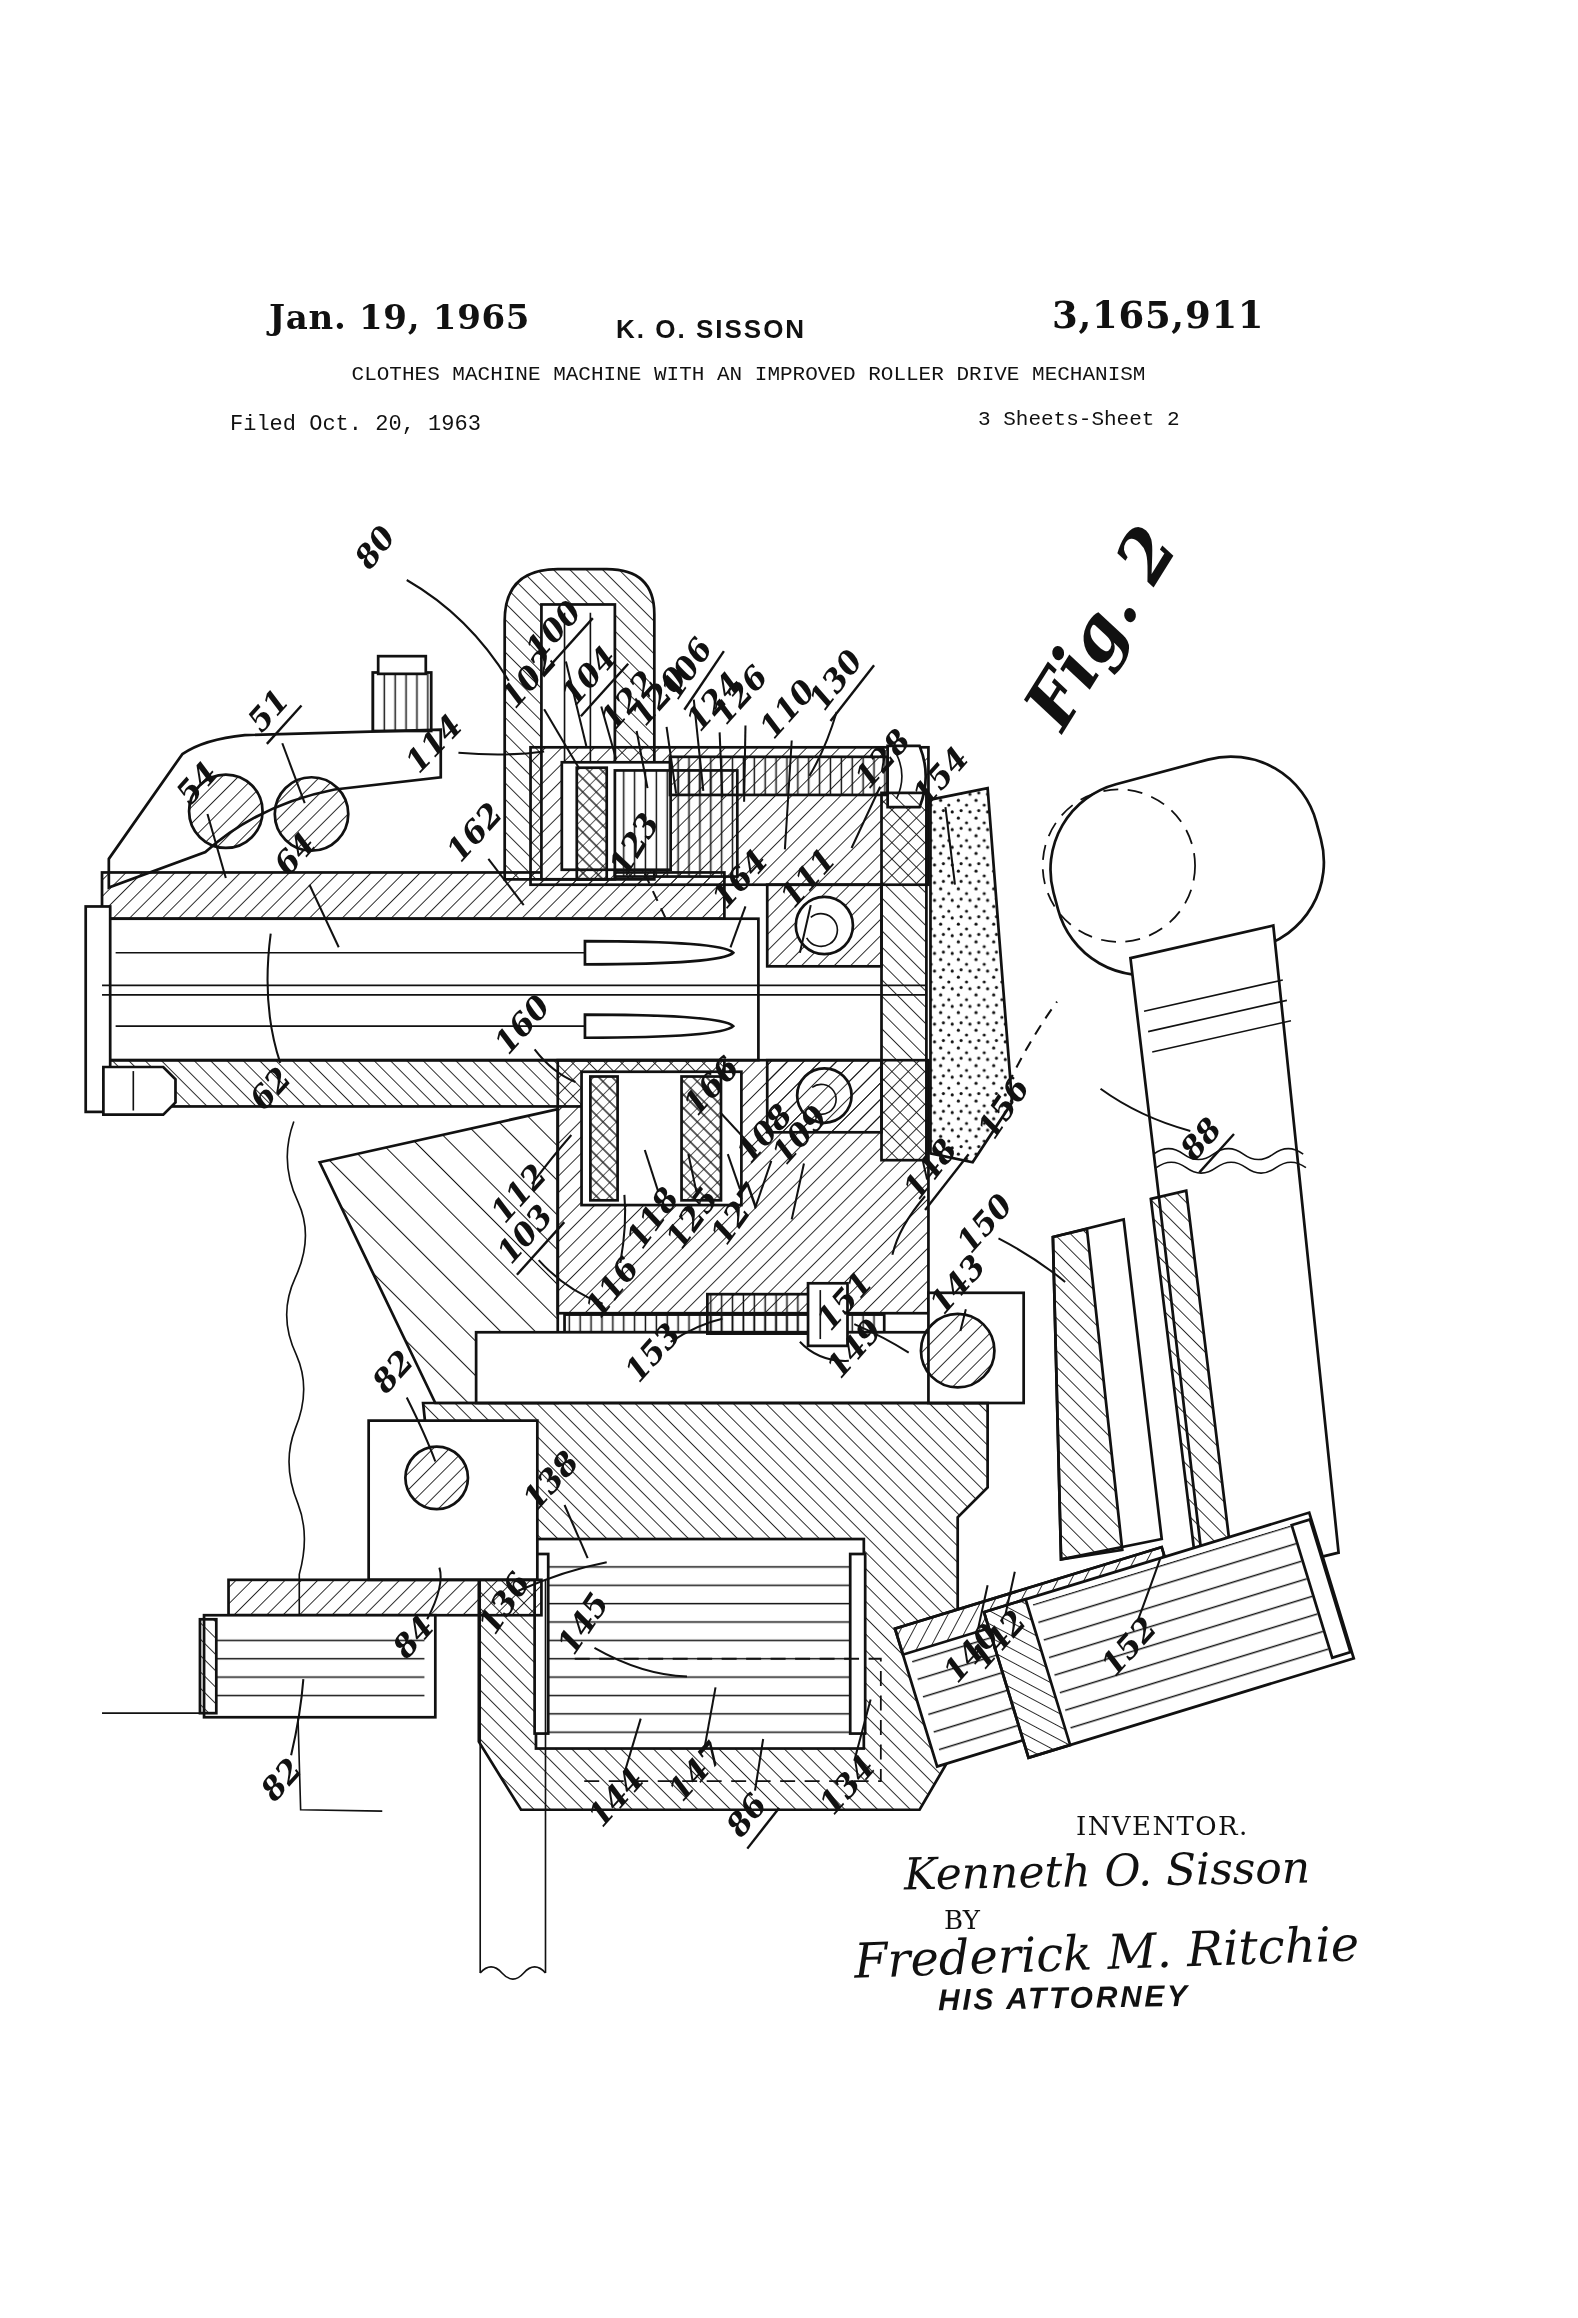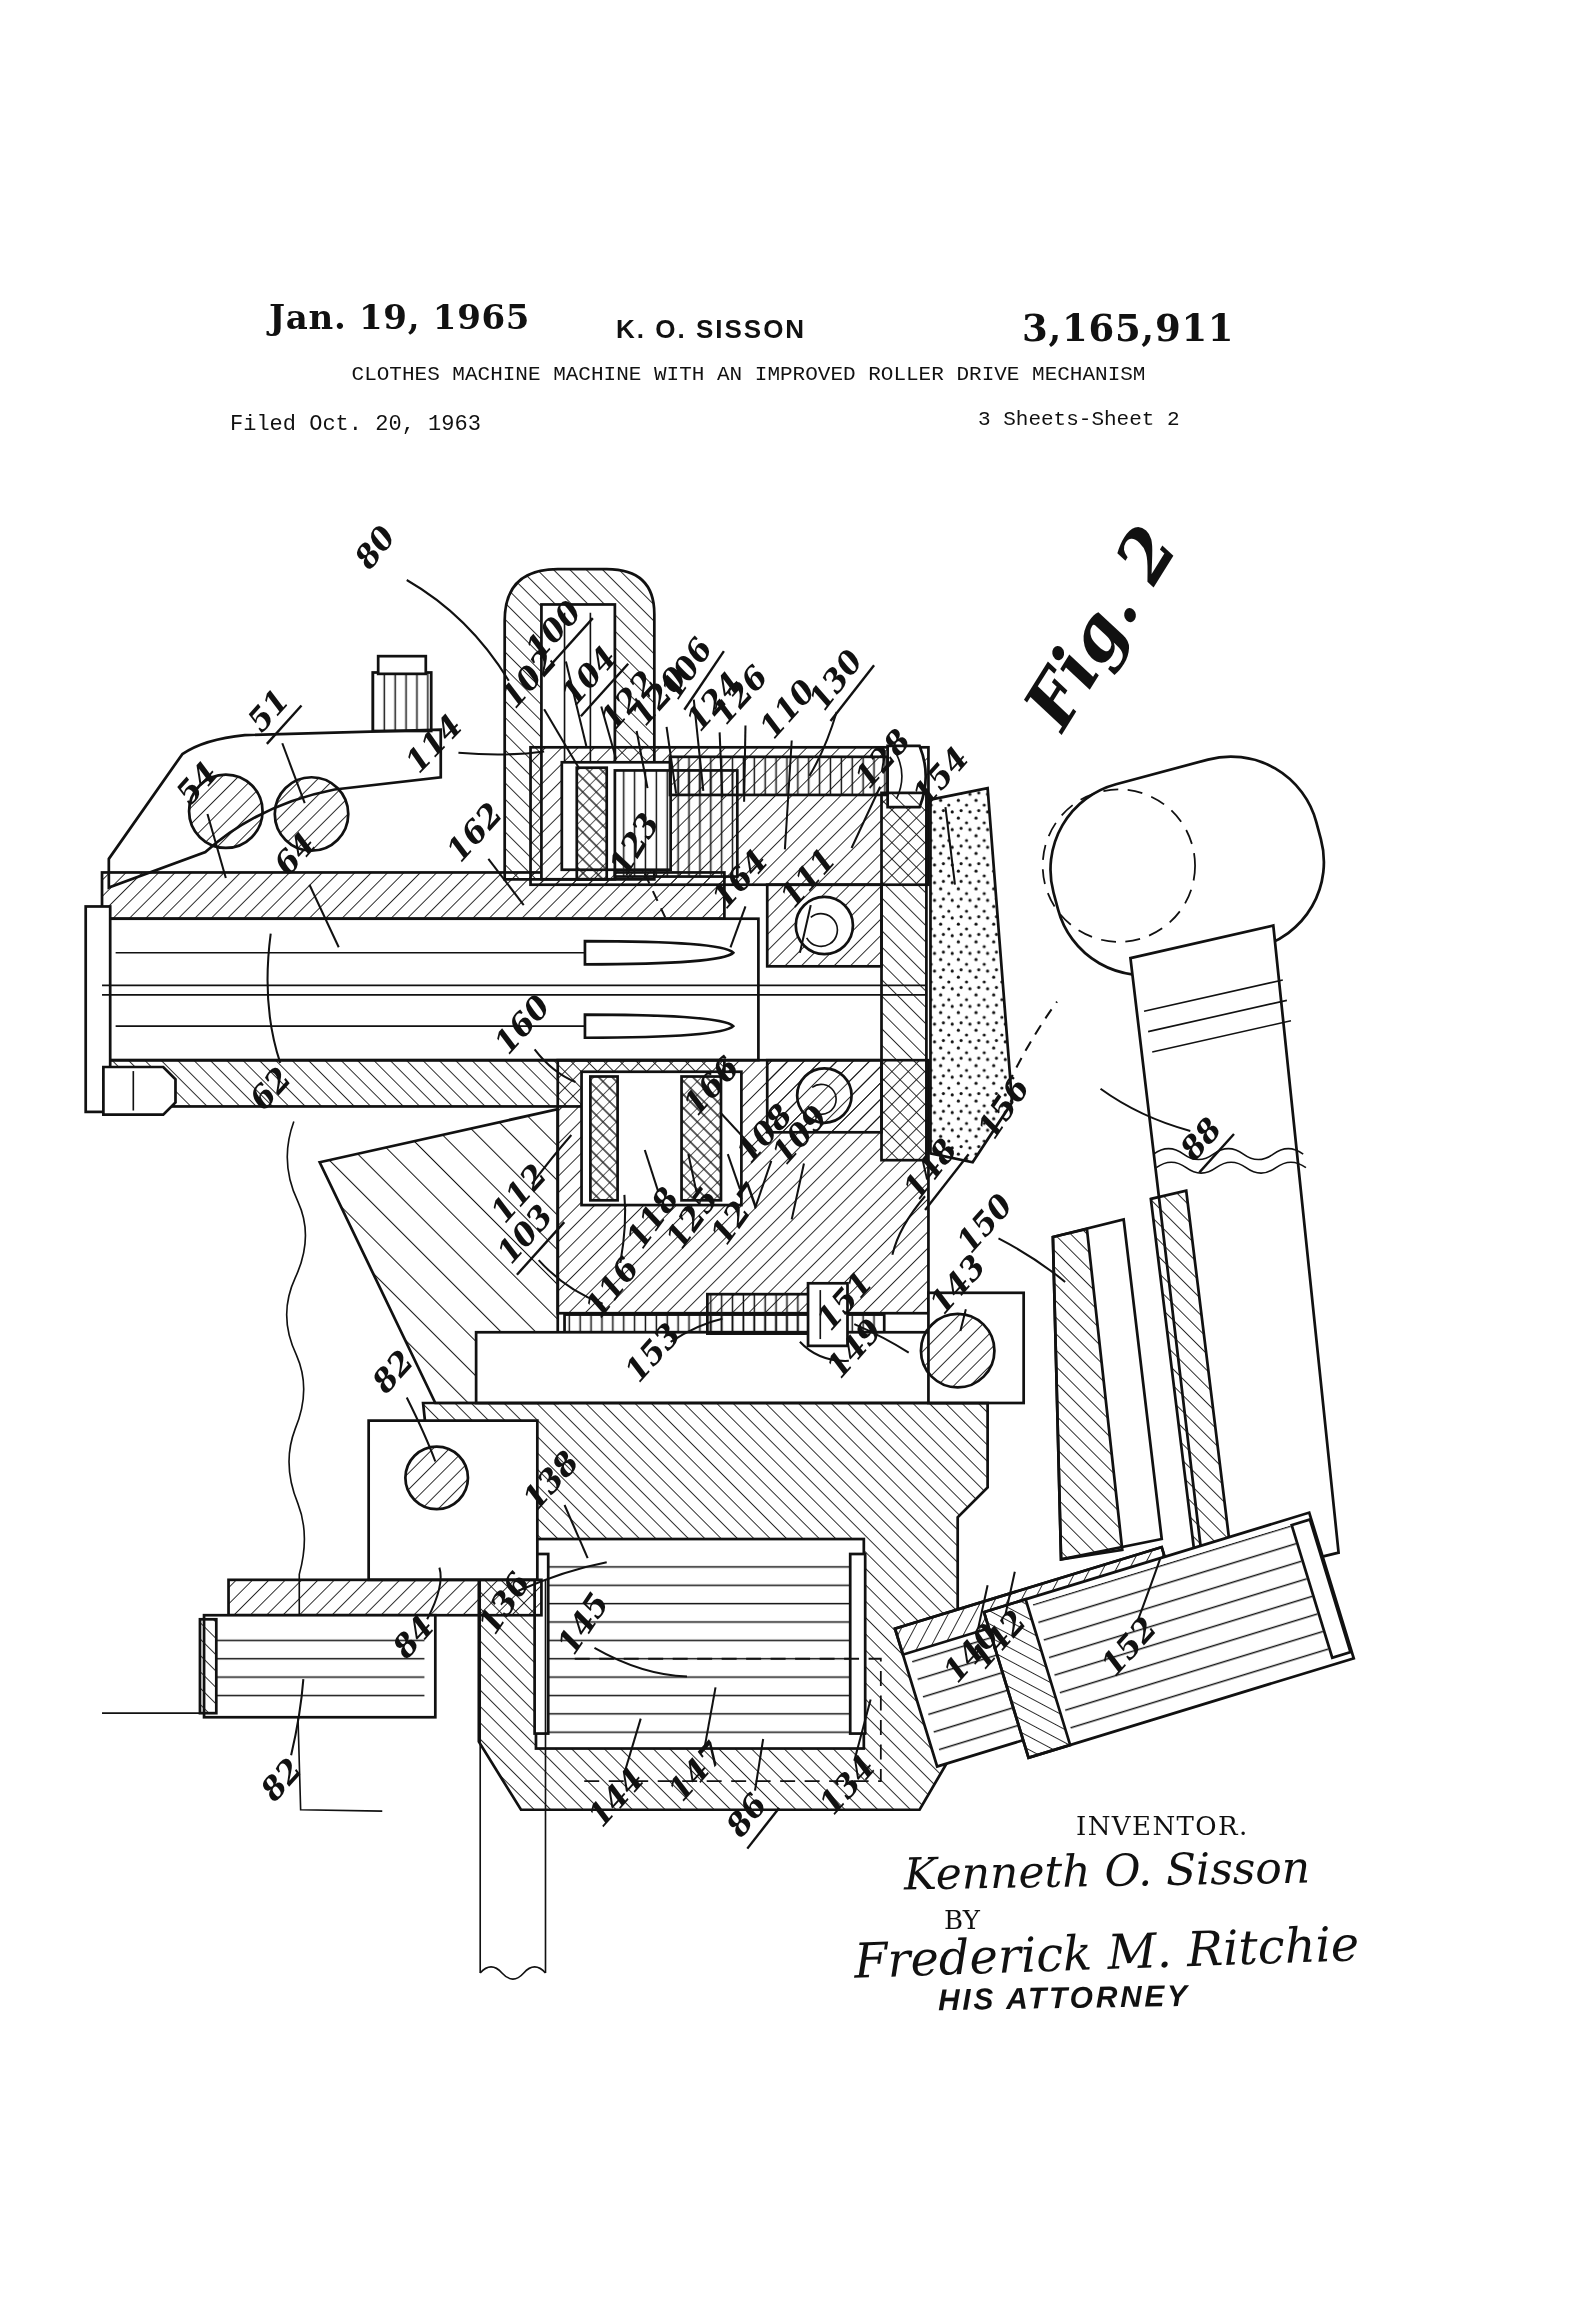--- a/index.html
+++ b/index.html
@@ -1,21 +1,21 @@
 <!DOCTYPE html>
 <html style="font-size:11px"><head>
 <meta charset="utf-8">
 <style>
   html,body{margin:0;padding:0;background:#ffffff;width:1578px;height:2319px;overflow:hidden;}
   .sheet{position:relative;width:1578px;height:2319px;background:#fff;color:#111;
          font-family:"Liberation Serif",serif;}
   .abs{position:absolute;white-space:nowrap;}
   .h-date{left:230px;top:297px;font:700 34px "DejaVu Serif",serif;letter-spacing:0.7px;margin-left:39px;}
   .h-inv{left:616px;top:314px;font:600 26px "Liberation Sans",sans-serif;letter-spacing:2px;}
-  .h-num{left:1022px;top:293px;font:700 37px "DejaVu Serif",serif;letter-spacing:0.7px;margin-top:13px;}
+  .h-num{left:1052px;top:293px;font:700 37px "DejaVu Serif",serif;letter-spacing:0.7px;}
   .h-title{left:245px;top:363px;width:1007px;text-align:center;
            font:400 21px "Liberation Mono",monospace;letter-spacing:0px;}
   .h-filed{left:230px;top:412px;font:400 22px "Liberation Mono",monospace;}
   .h-sheet{left:978px;top:408px;font:400 21px "Liberation Mono",monospace;}
   .sig-head{left:1076px;top:1811px;font:400 26px "DejaVu Serif",serif;letter-spacing:1.4px;}
   .sig-name{left:904px;top:1845px;font:italic 500 44px "DejaVu Serif",serif;transform:rotate(-1deg);}
   .sig-by{left:944px;top:1905px;font:400 26px "DejaVu Serif",serif;text-align:right;}
   .sig-sig{left:854px;top:1924px;font:italic 500 48px "DejaVu Serif",serif;transform:rotate(-2deg);}
   .sig-att{left:938px;top:1981px;font:italic 700 30px "Liberation Sans",sans-serif;letter-spacing:2.7px;transform:rotate(-1deg);}
   svg{position:absolute;left:0;top:0;}

